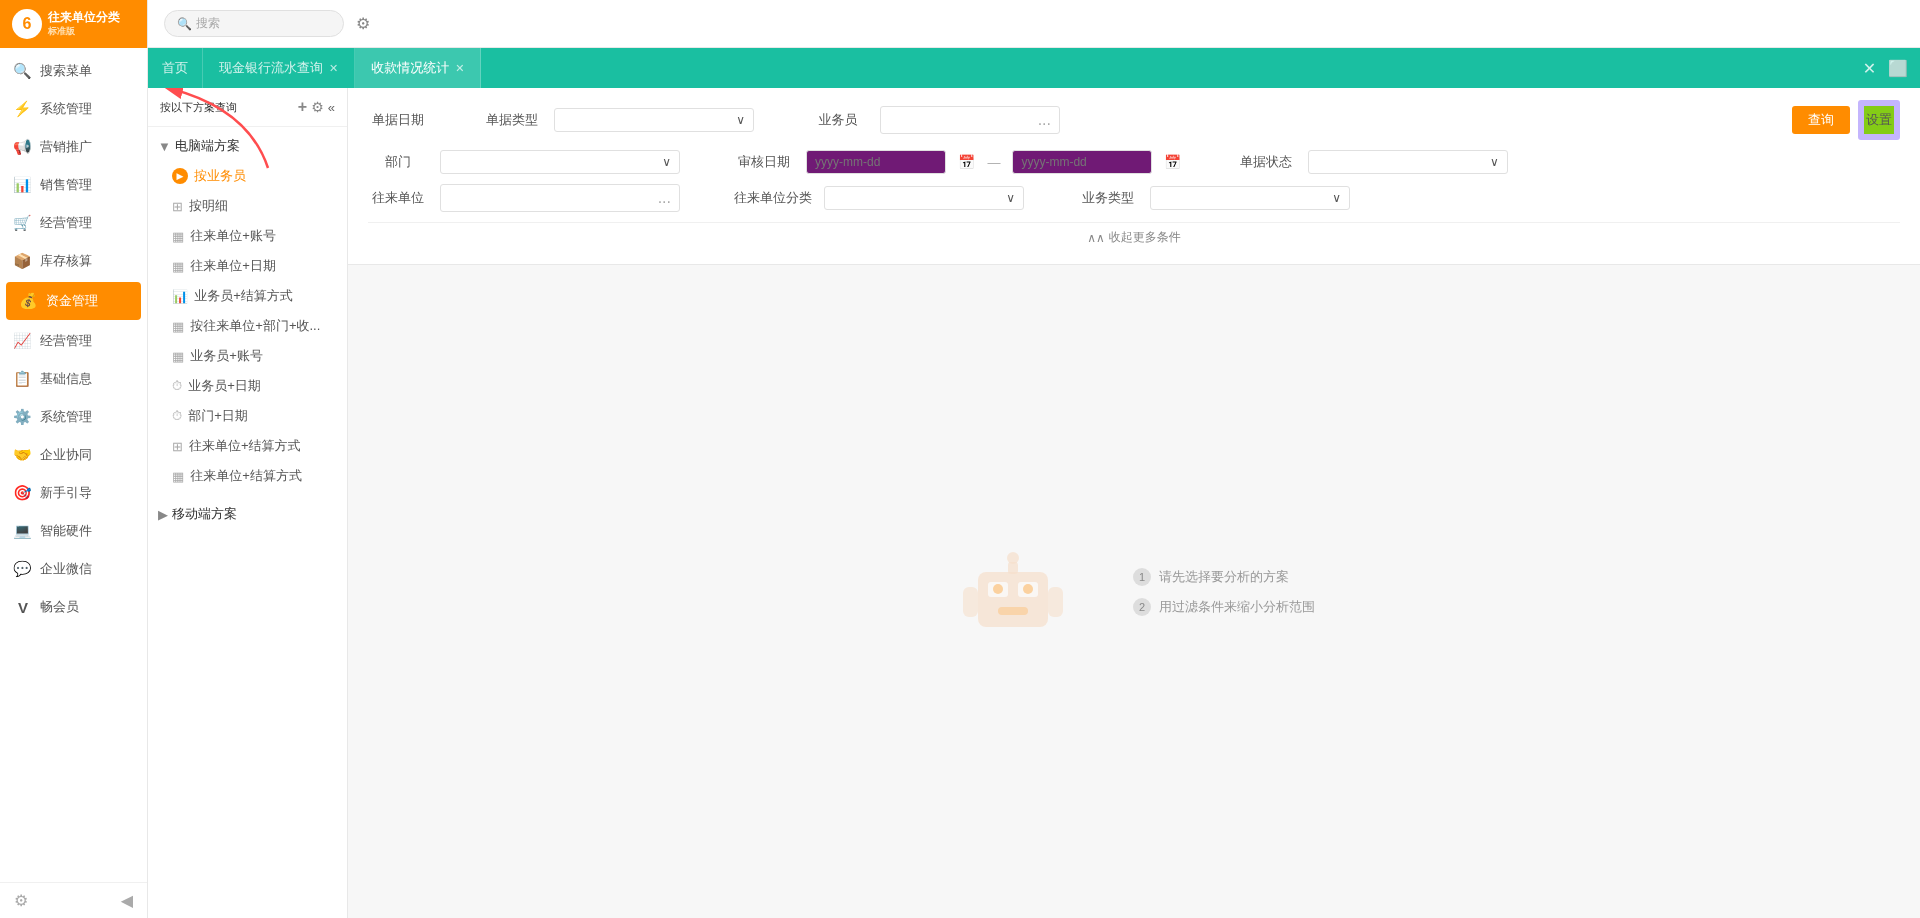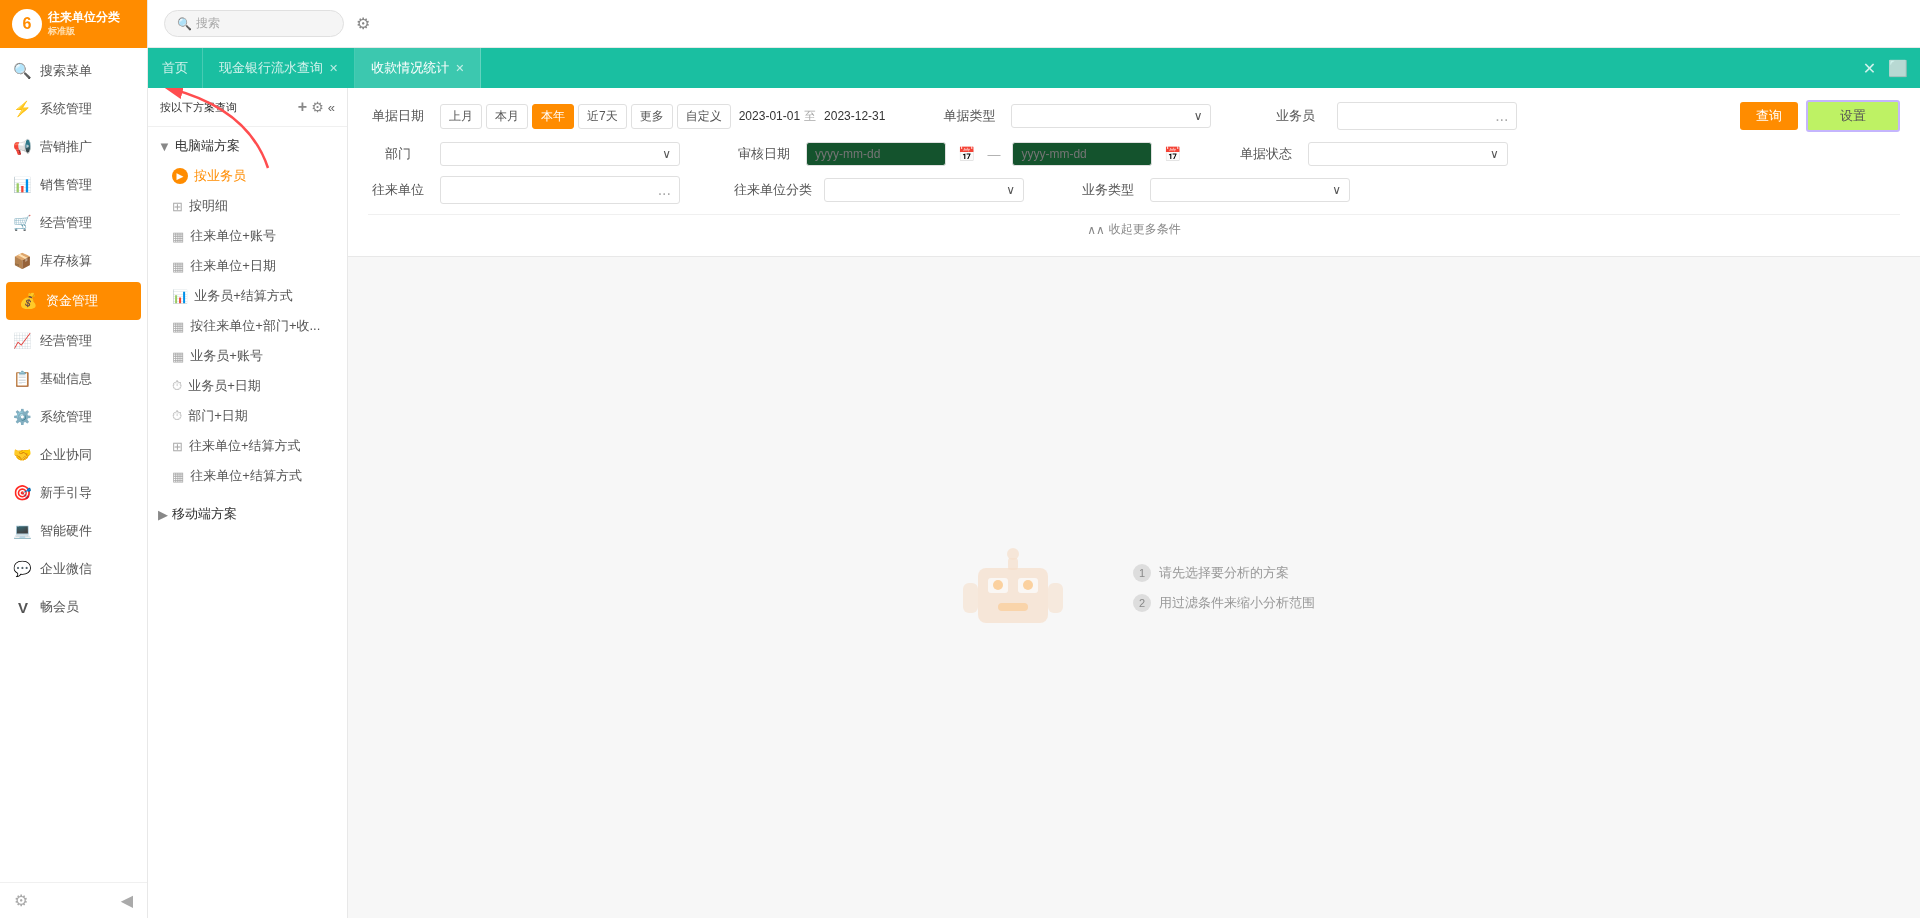--- a/index.html
+++ b/index.html
@@ -237,41 +237,41 @@
       align-items: center;
       justify-content: space-between;
       cursor: pointer;
     }
     .filter-input {
       border: 1px solid #e0e0e0;
       border-radius: 3px;
       padding: 4px 8px;
       font-size: 12px;
       color: #aaa;
-      background: #14532d;
+      background: #701a75;
       min-width: 140px;
     }
     .filter-dash { color: #aaa; }
     .filter-cal { font-size: 14px; color: #aaa; cursor: pointer; }
     .filter-actions { margin-left: auto; display: flex; gap: 8px; align-items: center; }
     .btn-query {
       background: #ff8c00;
       color: #fff;
       border: none;
       border-radius: 3px;
       padding: 5px 16px;
       font-size: 13px;
       cursor: pointer;
     }
     .btn-setting {
-      border: 2px solid #c4b5fd;
-      background: #bef264;
+      border: 6px solid #c4b5fd;
+      background: #84cc16;
       color: #555;
       border-radius: 3px;
-      padding: 5px 32px;
+      padding: 5px 2px;
       font-size: 13px;
       cursor: pointer;
     }
     .collapse-btn {
       display: flex;
       align-items: center;
       justify-content: center;
       gap: 4px;
       color: #888;
       font-size: 12px;
@@ -479,31 +479,20 @@
         </div>
       </div>
     </div>
 
     <div class="right-panel">
 
       <div class="filter-area">
 
         <div class="filter-row">
           <span class="filter-label">单据日期</span>
-          <div class="filter-date-group">
-            <button class="date-btn">上月</button>
-            <button class="date-btn">本月</button>
-            <button class="date-btn active">本年</button>
-            <button class="date-btn">近7天</button>
-            <button class="date-btn">更多</button>
-            <button class="date-btn">自定义</button>
-            <span class="date-range">2023-01-01</span>
-            <span style="color:#aaa;font-size:12px;"> 至 </span>
-            <span class="date-range">2023-12-31</span>
-          </div>
           <span style="width:30px;"></span>
           <span class="filter-label">单据类型</span>
           <div class="filter-select" style="min-width:200px;">
             <span></span>
             <span>∨</span>
           </div>
           <span style="width:30px;"></span>
           <span class="filter-label">业务员</span>
           <div class="filter-select" style="min-width:180px;">
             <span></span>

